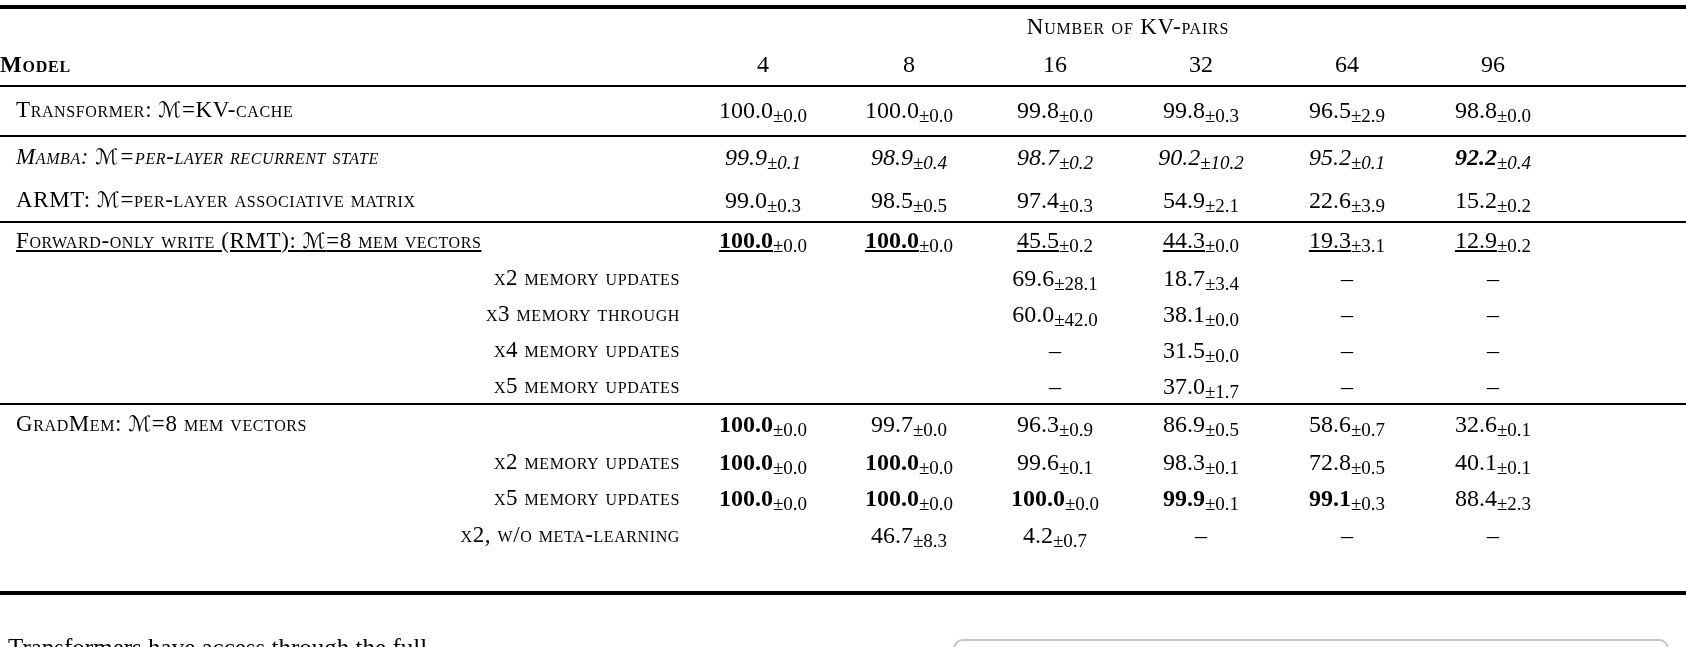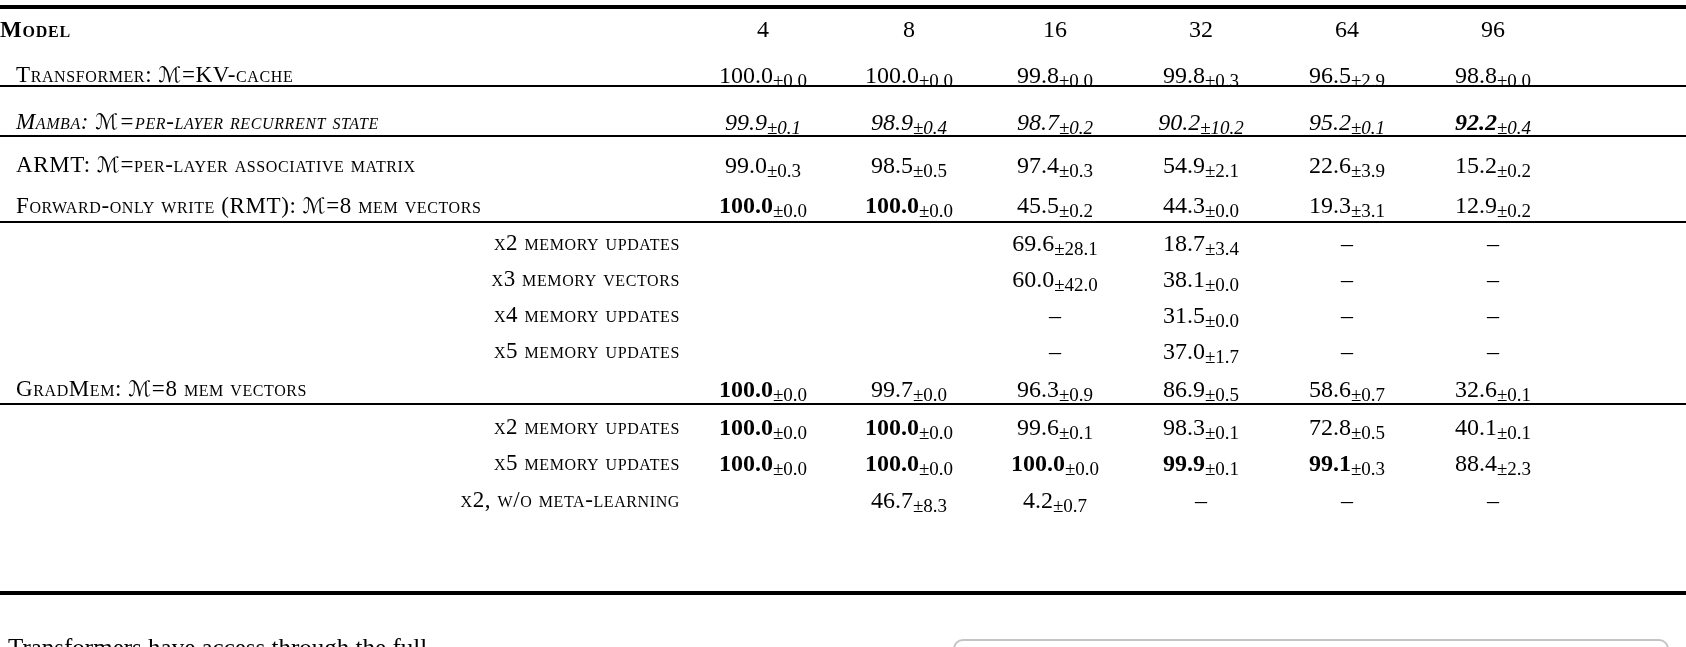--- a/index.html
+++ b/index.html
@@ -107,20 +107,25 @@
       <col style="width:690px;">
       <col style="width:146px;">
         <col style="width:146px;">
         <col style="width:146px;">
       <col style="width:146px;">
         <col style="width:146px;">
         <col style="width:146px;">
       <col style="width:120px;">
     </colgroup>
     <thead>
+      <tr style="height:35px;">
+        <td></td>
+        <td colspan="6" class="group-header">Number of KV-pairs</td>
+        <td></td>
+      </tr>
       <tr style="height:41px;">
         <th class="model-header">Model</th>
 
         <th class="col-num">4</th>
         <th class="col-num">8</th>
         <th class="col-num">16</th>
         <th class="col-num">32</th>
         <th class="col-num">64</th>
         <th class="col-num">96</th>
         <th></th>
@@ -151,42 +156,42 @@
         <tr style="height: 42px;">
           <td class="label">ARMT: <span class="cal">ℳ</span>=per-layer associative matrix</td>
           <td class="value"><span class="v">99.0</span><span class="pm">±0.3</span></td>
           <td class="value"><span class="v">98.5</span><span class="pm">±0.5</span></td>
           <td class="value"><span class="v">97.4</span><span class="pm">±0.3</span></td>
           <td class="value"><span class="v">54.9</span><span class="pm">±2.1</span></td>
           <td class="value"><span class="v">22.6</span><span class="pm">±3.9</span></td>
           <td class="value"><span class="v">15.2</span><span class="pm">±0.2</span></td>
           <td></td>
         </tr>
-        <tr style="height: 39px;">
+        <tr style="height: 39px; text-decoration: underline;">
           <td class="label">Forward-only write (RMT): <span class="cal">ℳ</span>=8 mem vectors</td>
           <td class="value"><span class="v b">100.0</span><span class="pm">±0.0</span></td>
           <td class="value"><span class="v b">100.0</span><span class="pm">±0.0</span></td>
           <td class="value"><span class="v">45.5</span><span class="pm">±0.2</span></td>
           <td class="value"><span class="v">44.3</span><span class="pm">±0.0</span></td>
           <td class="value"><span class="v">19.3</span><span class="pm">±3.1</span></td>
           <td class="value"><span class="v">12.9</span><span class="pm">±0.2</span></td>
           <td></td>
         </tr>
         <tr style="height: 36px;">
           <td class="label sub">x2 memory updates</td>
           <td class="value"></td>
           <td class="value"></td>
           <td class="value"><span class="v">69.6</span><span class="pm">±28.1</span></td>
           <td class="value"><span class="v">18.7</span><span class="pm">±3.4</span></td>
           <td class="value"><span class="dash">–</span></td>
           <td class="value"><span class="dash">–</span></td>
           <td></td>
         </tr>
         <tr style="height: 36px;">
-          <td class="label sub">x3 memory vectors</td>
+          <td class="label sub">x3 memory through</td>
           <td class="value"></td>
           <td class="value"></td>
           <td class="value"><span class="v">60.0</span><span class="pm">±42.0</span></td>
           <td class="value"><span class="v">38.1</span><span class="pm">±0.0</span></td>
           <td class="value"><span class="dash">–</span></td>
           <td class="value"><span class="dash">–</span></td>
           <td></td>
         </tr>
         <tr style="height: 36px;">
           <td class="label sub">x4 memory updates</td>

